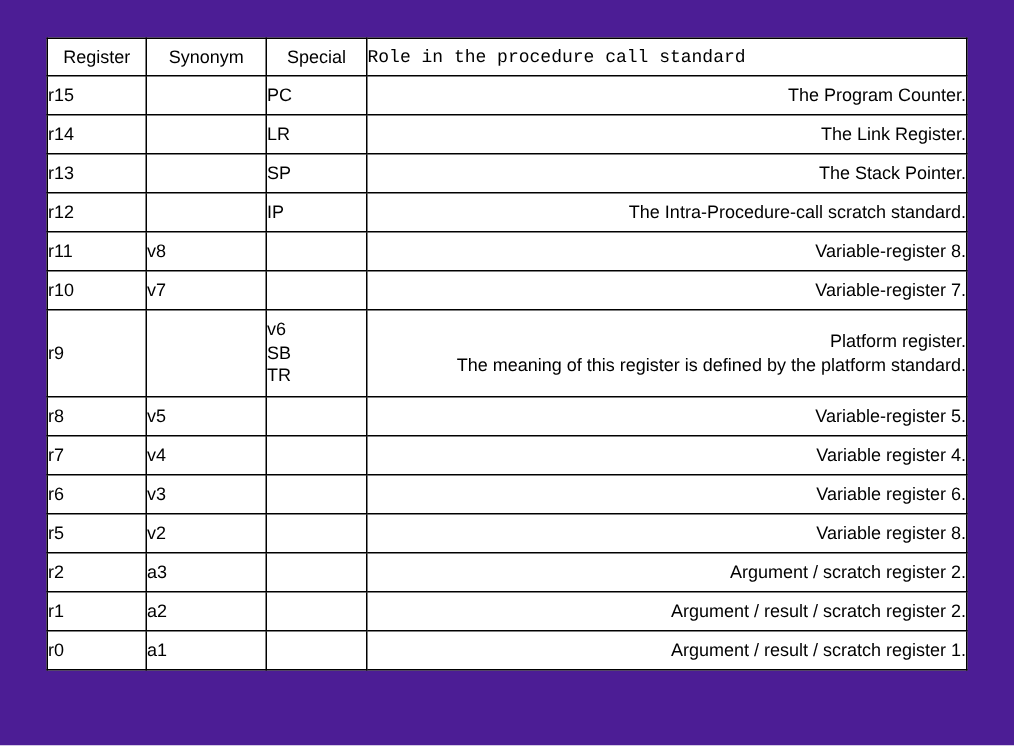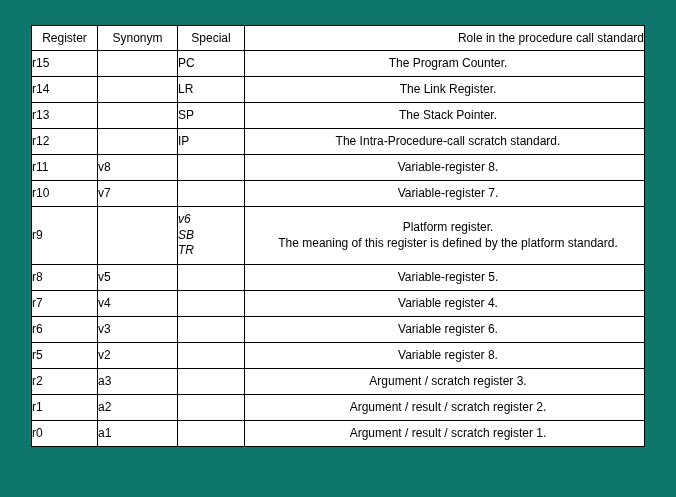--- a/index.html
+++ b/index.html
@@ -12,21 +12,21 @@
     width: 676px;
     height: 497px;
     font-family: "Liberation Sans", sans-serif;
     color: #000000;
     -webkit-font-smoothing: antialiased;
   }
   .page {
     position: relative;
     width: 676px;
     height: 497px;
-    background: #0f766e;
+    background: #4c1d95;
     overflow: hidden;
   }
   table.reg-table {
     position: absolute;
     left: 31px;
     top: 25px;
     width: 613px;
     border-collapse: collapse;
     table-layout: fixed;
     background: #ffffff;
@@ -40,40 +40,40 @@
     vertical-align: middle;
     font-weight: normal;
   }
   thead th {
     font-weight: bold;
     text-align: center;
     height: 24px;
     padding: 0;
   }
   thead th.role-head {
-    text-align: right;
+    text-align: left;
+    font-family: Liberation Mono, monospace;
   }
   tbody td {
     height: 25px;
     padding: 0;
   }
   td.c-reg, td.c-syn, td.c-spc {
     text-align: left;
   }
   td.c-role {
-    text-align: center;
+    text-align: right;
     padding-left: 7px;
   }
   tr.tall td {
     height: 57px;
   }
   td.c-spc .stack {
     display: block;
     line-height: 15.5px;
-    font-style: italic;
   }
   td.c-role .multi {
     display: block;
     line-height: 15.5px;
   }
   col.col-register { width: 66px; }
   col.col-synonym  { width: 80px; }
   col.col-special  { width: 67px; }
   col.col-role     { width: 400px; }
 </style>
@@ -182,21 +182,21 @@
         <td class="c-spc"></td>
         <td class="c-role">Variable register 8.</td>
       </tr>
 
 
 
       <tr>
         <td class="c-reg">r2</td>
         <td class="c-syn">a3</td>
         <td class="c-spc"></td>
-        <td class="c-role">Argument / scratch register 3.</td>
+        <td class="c-role">Argument / scratch register 2.</td>
       </tr>
 
       <tr>
         <td class="c-reg">r1</td>
         <td class="c-syn">a2</td>
         <td class="c-spc"></td>
         <td class="c-role">Argument / result / scratch register 2.</td>
       </tr>
 
       <tr>

